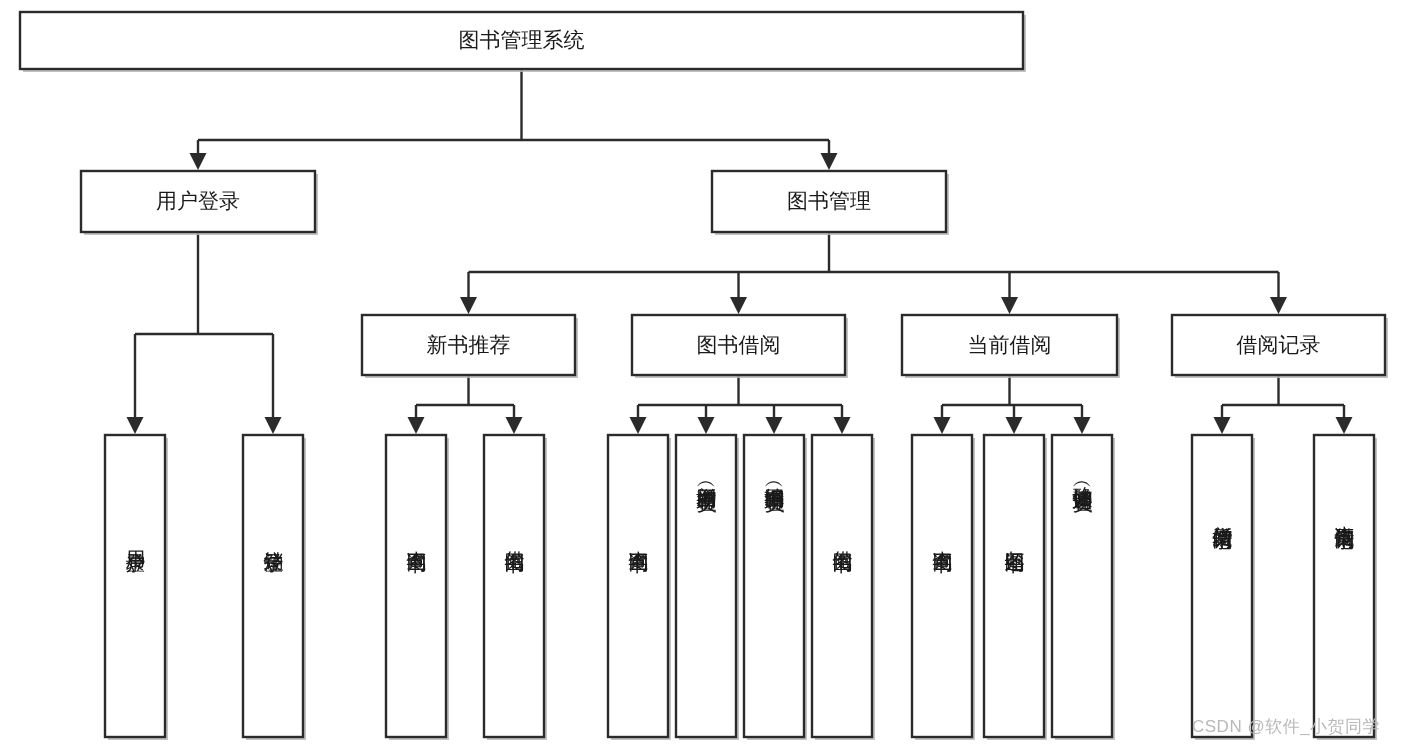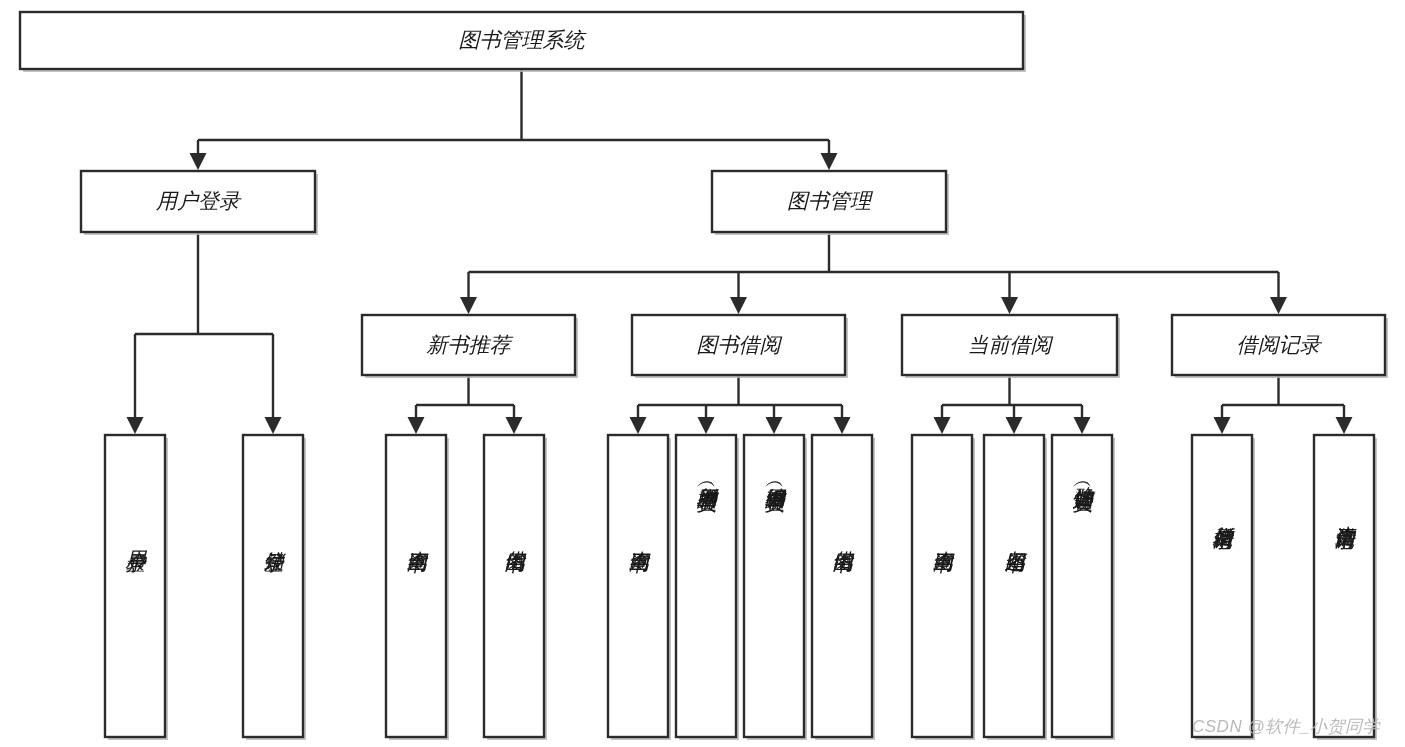--- a/index.html
+++ b/index.html
@@ -11,21 +11,20 @@
     width: 1405px;
     height: 747px;
     overflow: hidden;
     font-family: "Liberation Sans", "DejaVu Sans", sans-serif;
   }
   #diagram-root {
     position: relative;
     width: 1305px;
     height: 747px;
     background: #ffffff;
-    font-style: italic;
   }
   svg.flow {
     position: absolute;
     left: 0;
     top: 0;
     width: 1405px;
     height: 747px;
   }
   .node-box {
     fill: #ffffff;

